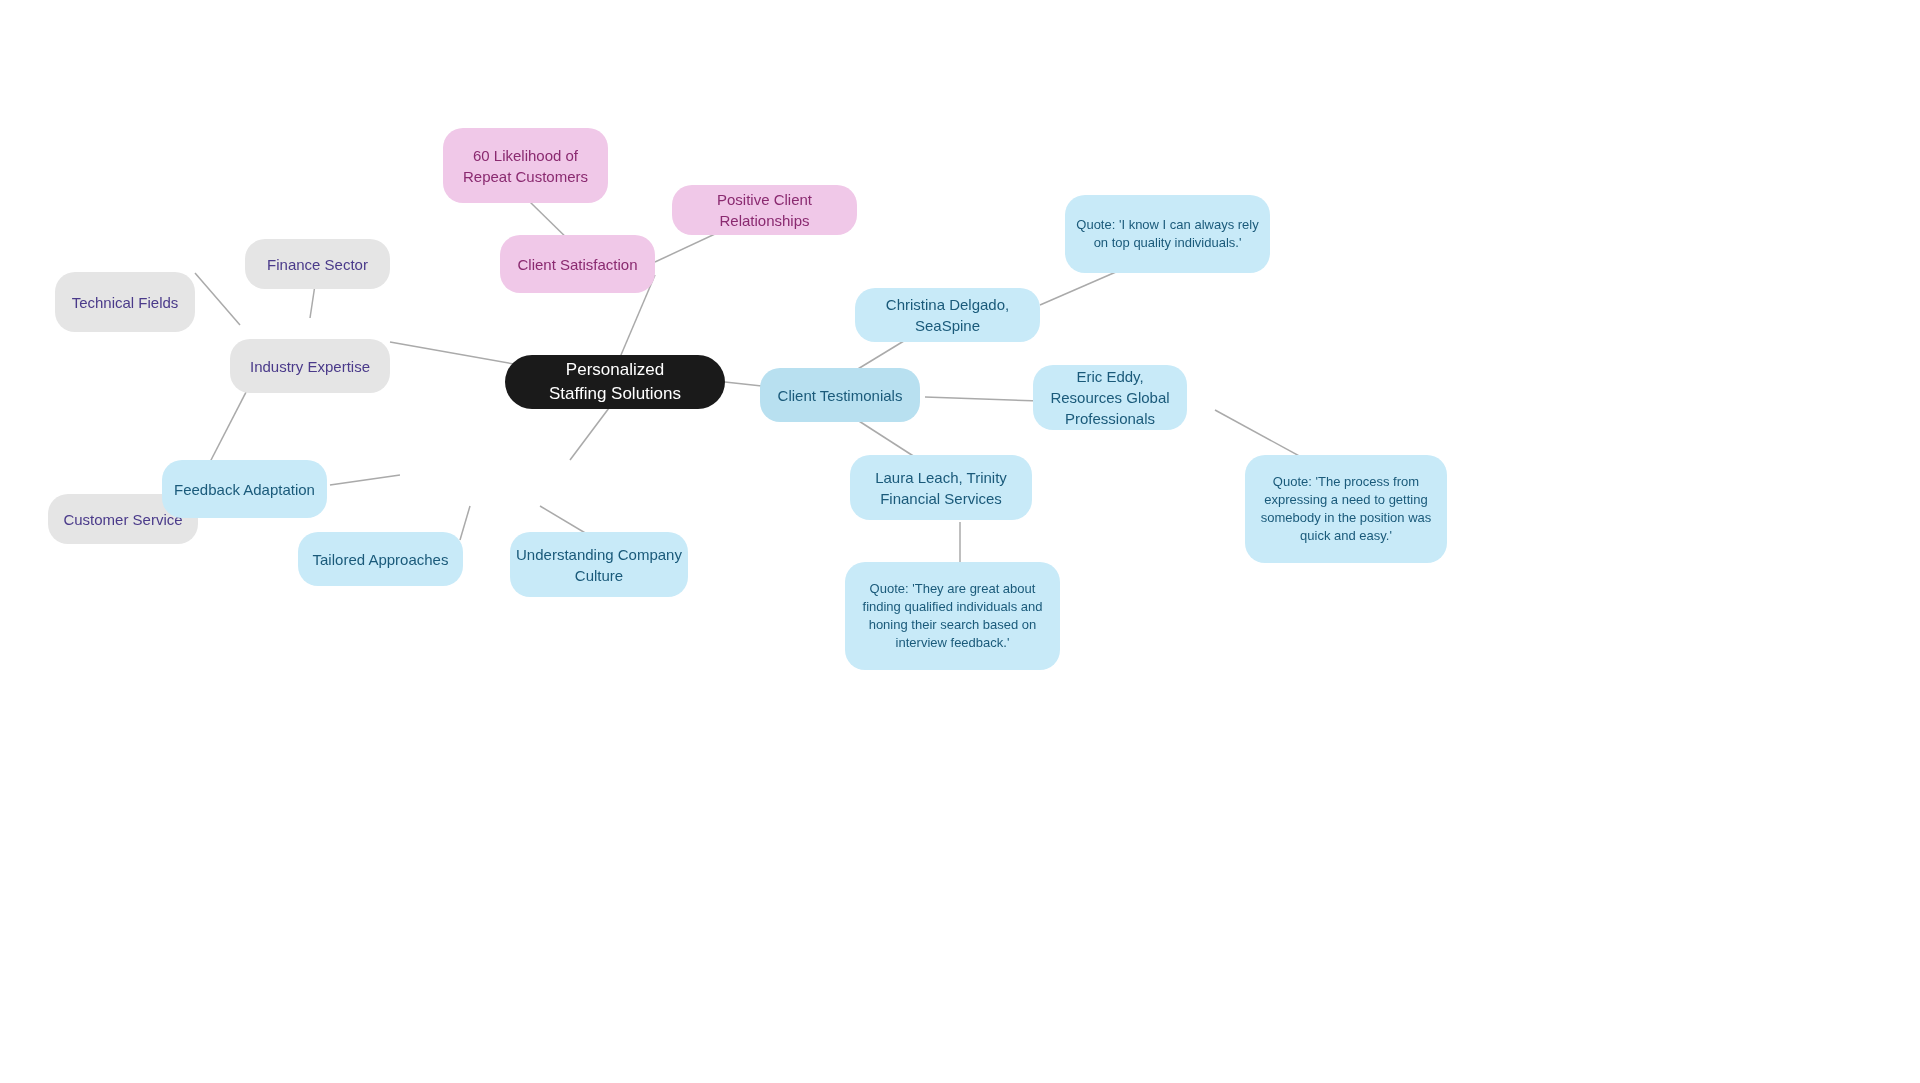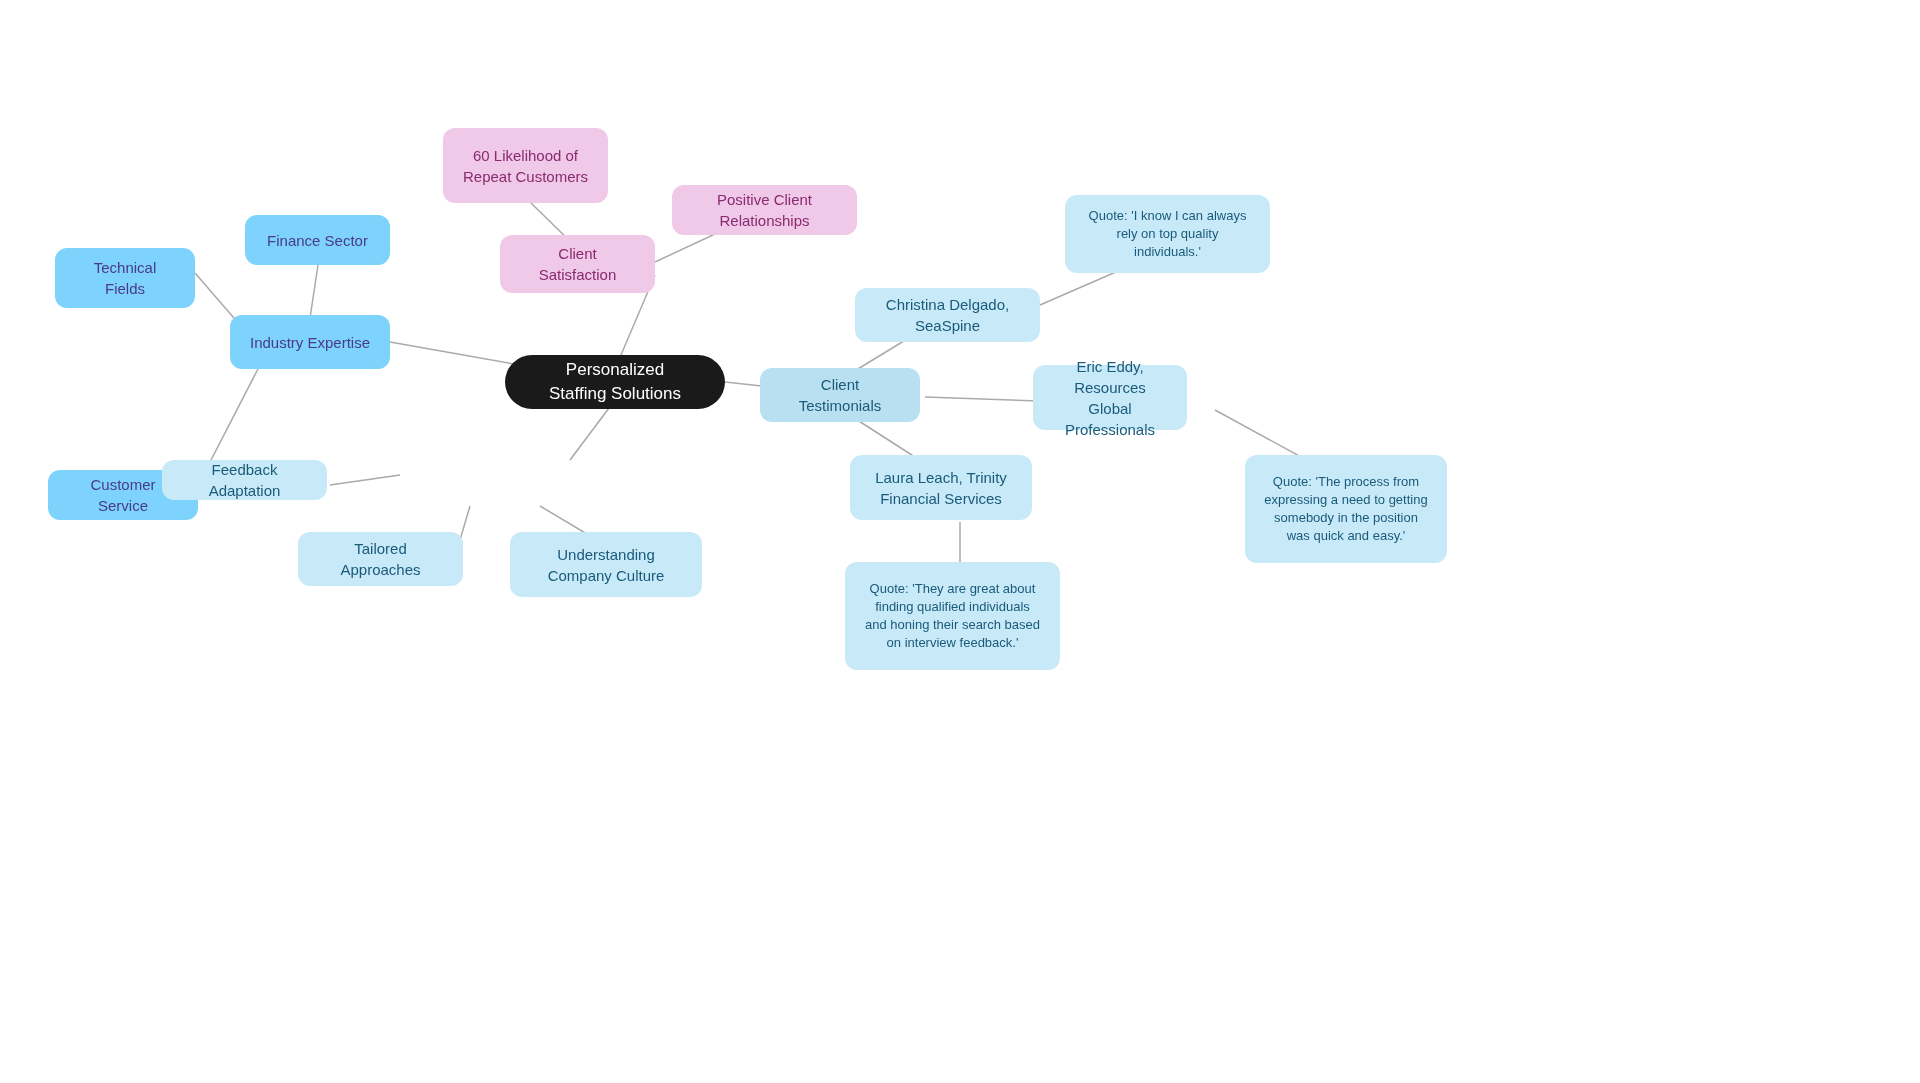--- a/index.html
+++ b/index.html
@@ -19,41 +19,42 @@
     }
     svg.connections {
       position: absolute;
       top: 0; left: 0;
       width: 1920px;
       height: 1083px;
       pointer-events: none;
     }
     .node {
       position: absolute;
-      border-radius: 12px;
+      border-radius: 20px;
       display: flex;
       align-items: center;
       justify-content: center;
       text-align: center;
       font-size: 15px;
-      padding: 12px 18px;
+      padding: 12px 6px;
       line-height: 1.4;
     }
     .node-center {
       background: #1a1a1a;
       color: #ffffff;
       font-size: 17px;
       font-weight: 500;
       border-radius: 30px;
       padding: 18px 32px;
     }
     .node-purple {
-      background: #7dd3fc;
+      background: #e5e5e5;
       color: #4a3a8a;
       border: none;
+      margin-top: 24px;
     }
     .node-pink {
       background: #f0c8e8;
       color: #8a2a70;
       border: none;
     }
     .node-blue {
       background: #b8e0f0;
       color: #1a5a7a;
       border: none;
@@ -133,29 +134,29 @@
 
   <div class="node node-pink" style="left:443px; top:128px; width:165px; height:75px;">
     <span>60 Likelihood of Repeat Customers</span>
   </div>
 
   <div class="node node-pink" style="left:672px; top:185px; width:185px; height:50px;">
     <span>Positive Client Relationships</span>
   </div>
 
 
-  <div class="node node-blue-light" style="left:162px; top:460px; width:165px; height:40px;">
+  <div class="node node-blue-light" style="left:162px; top:460px; width:165px; height:58px;">
     <span>Feedback Adaptation</span>
   </div>
 
   <div class="node node-blue-light" style="left:298px; top:532px; width:165px; height:54px;">
     <span>Tailored Approaches</span>
   </div>
 
-  <div class="node node-blue-light" style="left:510px; top:532px; width:192px; height:65px;">
+  <div class="node node-blue-light" style="left:510px; top:532px; width:178px; height:65px;">
     <span>Understanding Company Culture</span>
   </div>
 
   <div class="node node-blue" style="left:760px; top:368px; width:160px; height:54px;">
     <span>Client Testimonials</span>
   </div>
 
   <div class="node node-blue-light" style="left:855px; top:288px; width:185px; height:54px;">
     <span>Christina Delgado, SeaSpine</span>
   </div>

